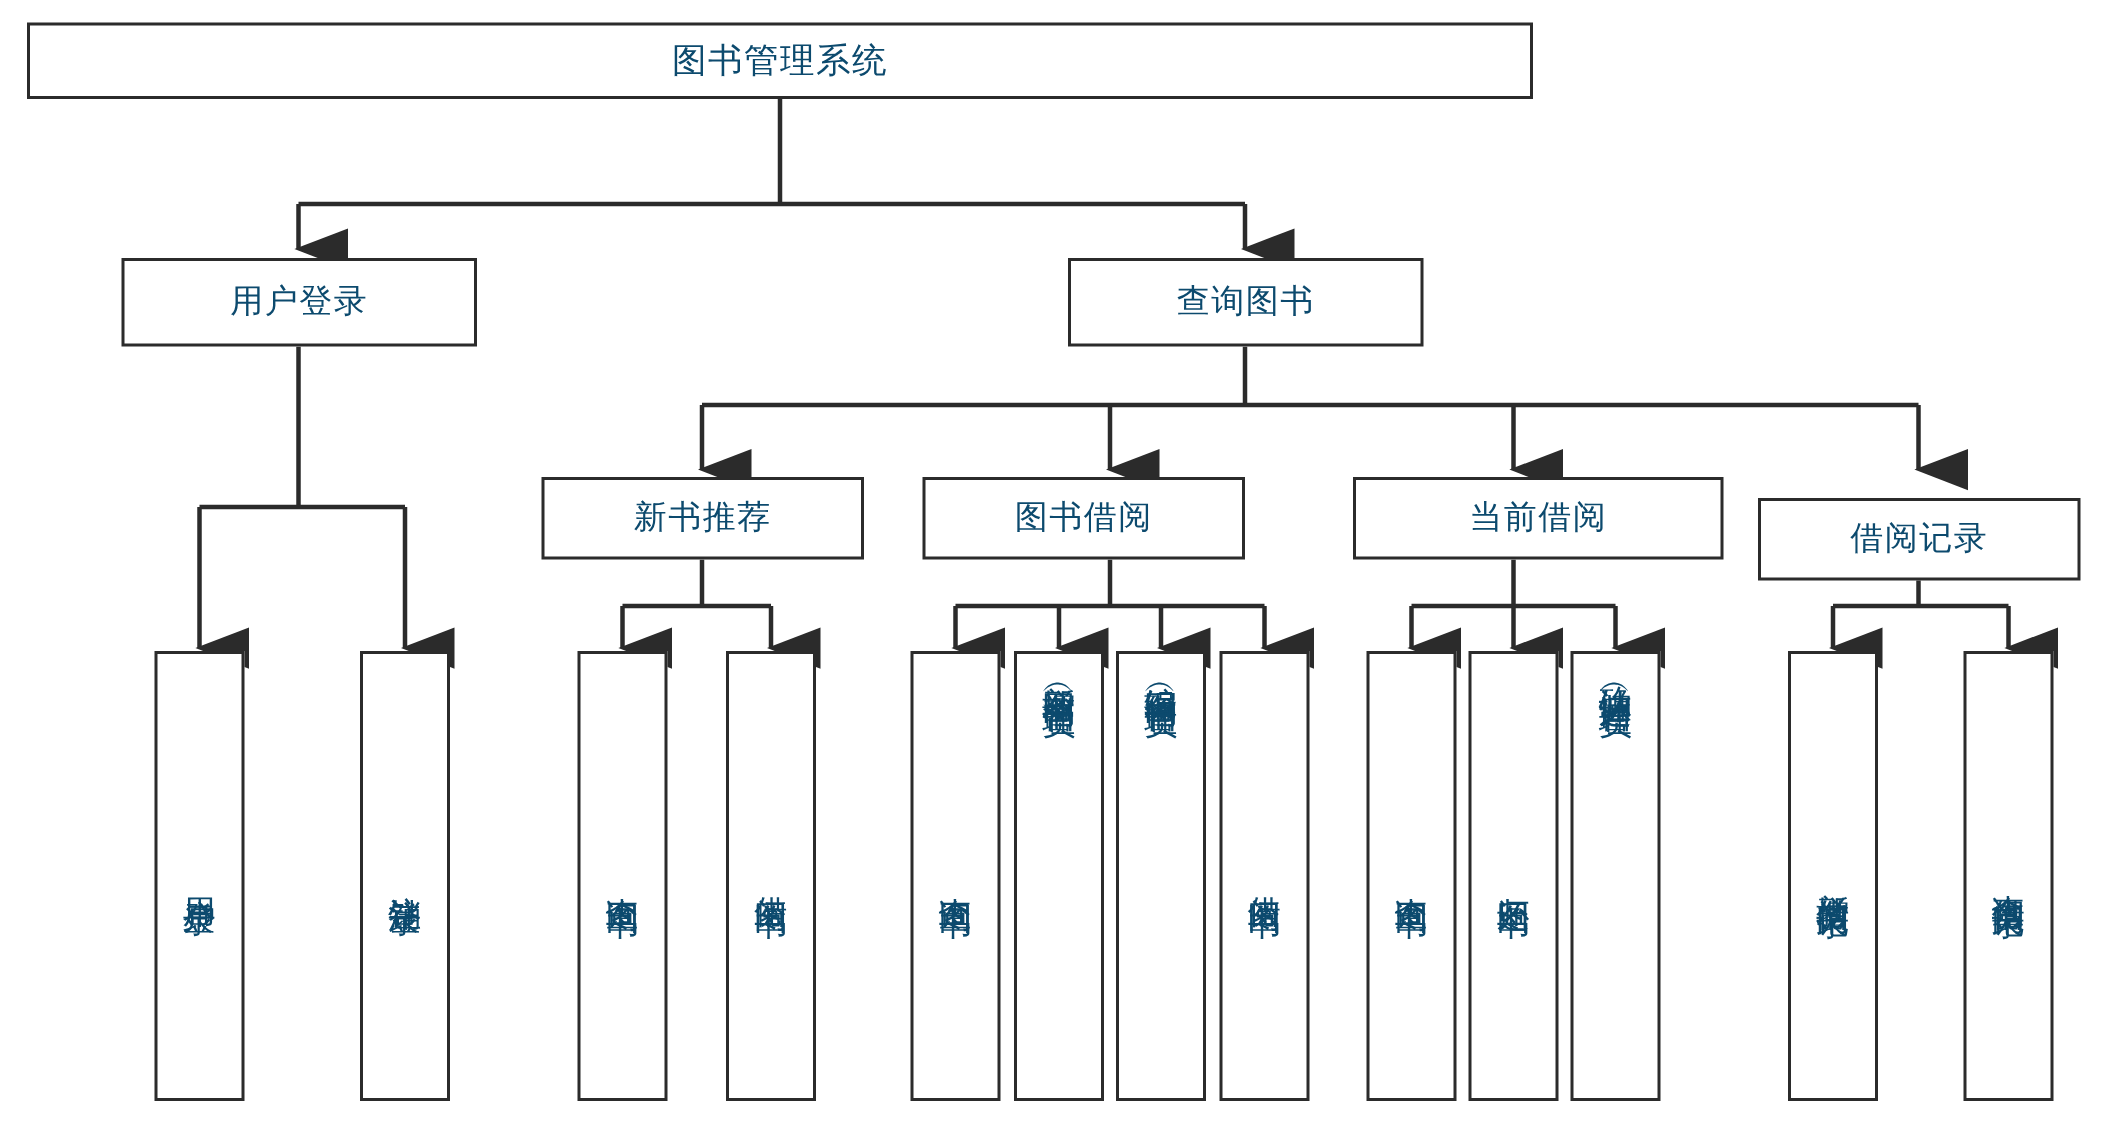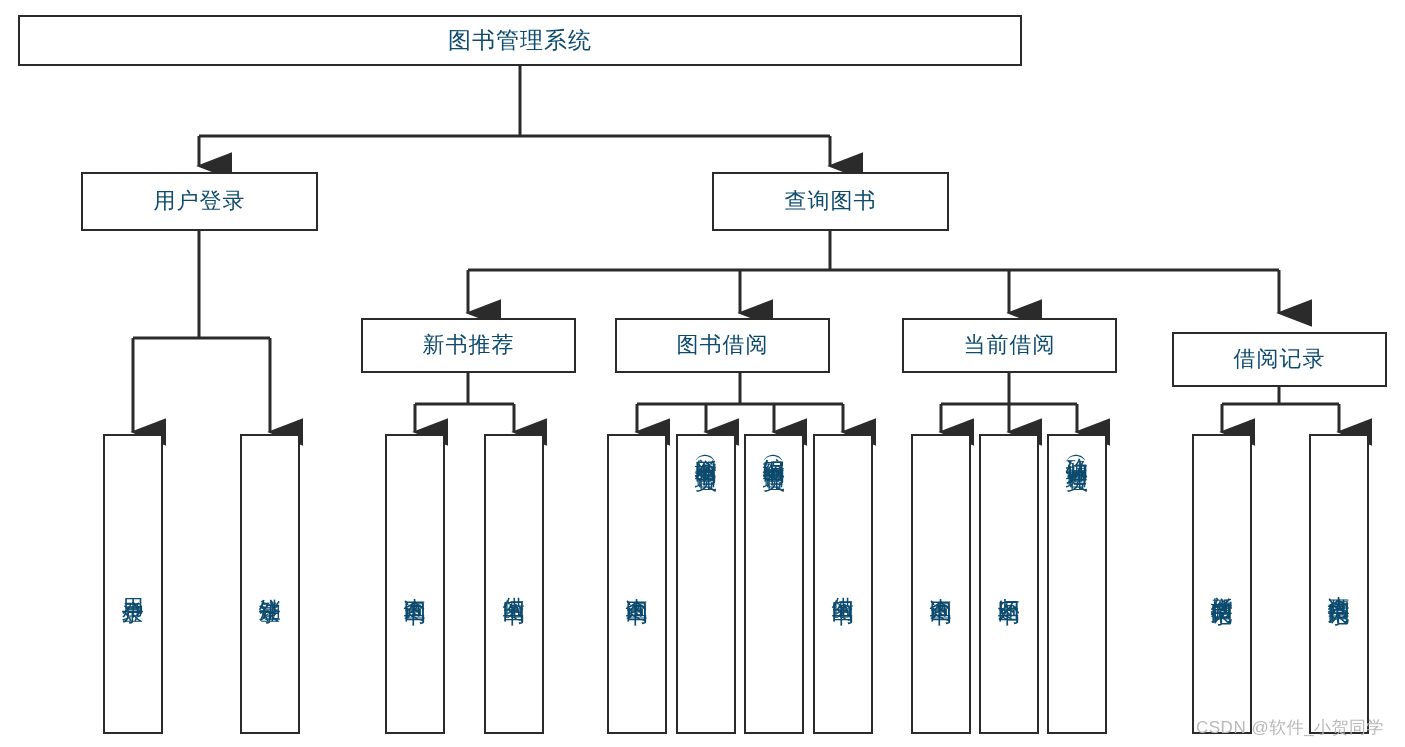--- a/index.html
+++ b/index.html
@@ -119,36 +119,35 @@
     </g>
   </svg>
 
   <div class="node horiz root" style="left:18px; top:15px; width:1004px; height:51px;">图书管理系统</div>
 
   <div class="node horiz" style="left:81px; top:172px; width:237px; height:59px;">用户登录</div>
   <div class="node horiz" style="left:712px; top:172px; width:237px; height:59px;">查询图书</div>
 
   <div class="node horiz" style="left:361px; top:318px; width:215px; height:55px;">新书推荐</div>
   <div class="node horiz" style="left:615px; top:318px; width:215px; height:55px;">图书借阅</div>
-  <div class="node horiz" style="left:902px; top:318px; width:215px; height:55px;">当前借阅</div>
+  <div class="node horiz" style="left:902px; top:318px; width:247px; height:55px;">当前借阅</div>
   <div class="node horiz" style="left:1172px; top:332px; width:215px; height:55px;">借阅记录</div>
 
   <div class="node vert" style="left:103px; top:434px; width:60px; height:300px;">用户登录</div>
   <div class="node vert" style="left:240px; top:434px; width:60px; height:300px;">注销登录</div>
 
   <div class="node vert" style="left:385px; top:434px; width:60px; height:300px;">查询图书</div>
   <div class="node vert" style="left:484px; top:434px; width:60px; height:300px;">借阅图书</div>
 
   <div class="node vert" style="left:607px; top:434px; width:60px; height:300px;">查询图书</div>
   <div class="node vert topalign" style="left:676px; top:434px; width:60px; height:300px;">新增图书（管理员）</div>
   <div class="node vert topalign" style="left:744px; top:434px; width:60px; height:300px;">编辑图书（管理员）</div>
   <div class="node vert" style="left:813px; top:434px; width:60px; height:300px;">借阅图书</div>
 
   <div class="node vert" style="left:911px; top:434px; width:60px; height:300px;">查询图书</div>
   <div class="node vert" style="left:979px; top:434px; width:60px; height:300px;">归还图书</div>
   <div class="node vert topalign" style="left:1047px; top:434px; width:60px; height:300px;">确认归还（管理员）</div>
 
   <div class="node vert" style="left:1192px; top:434px; width:60px; height:300px;">新增借阅记录</div>
   <div class="node vert" style="left:1309px; top:434px; width:60px; height:300px;">查询借阅记录</div>
 
-  <div class="watermark" style="left:1196px; top:716px;">CSDN @软件_小贺同学</div>
 
 </div>
 
 </body></html>

